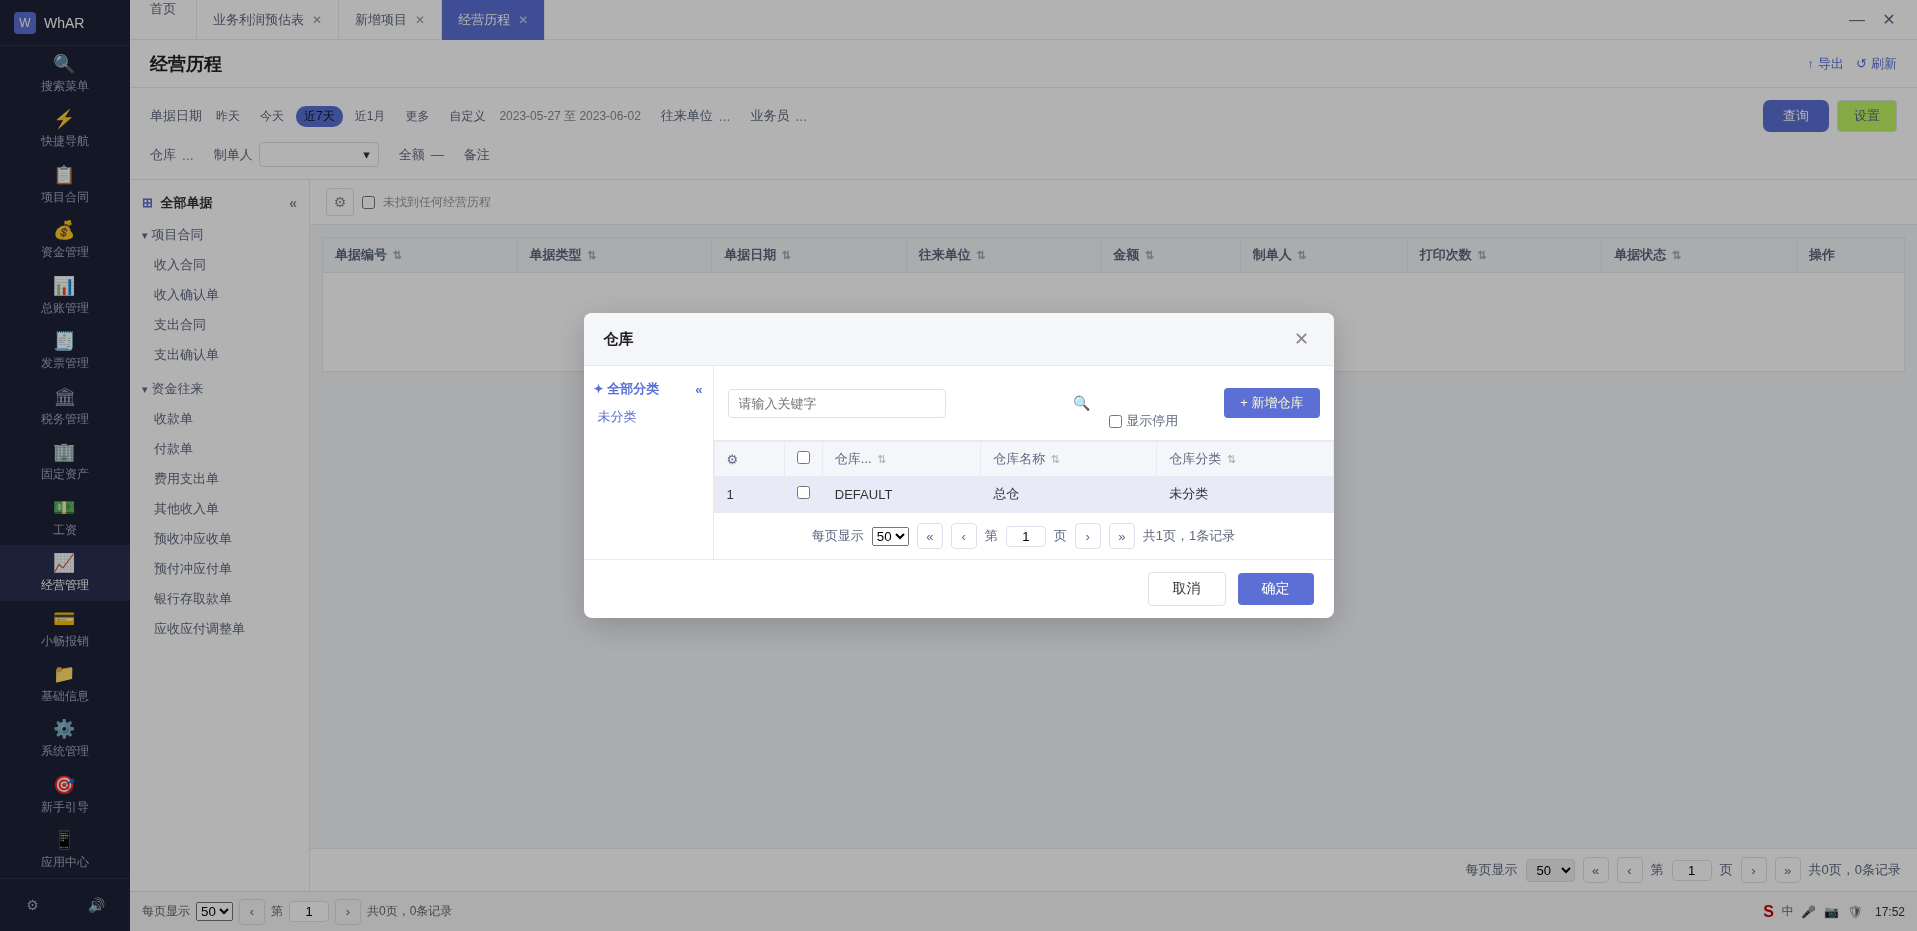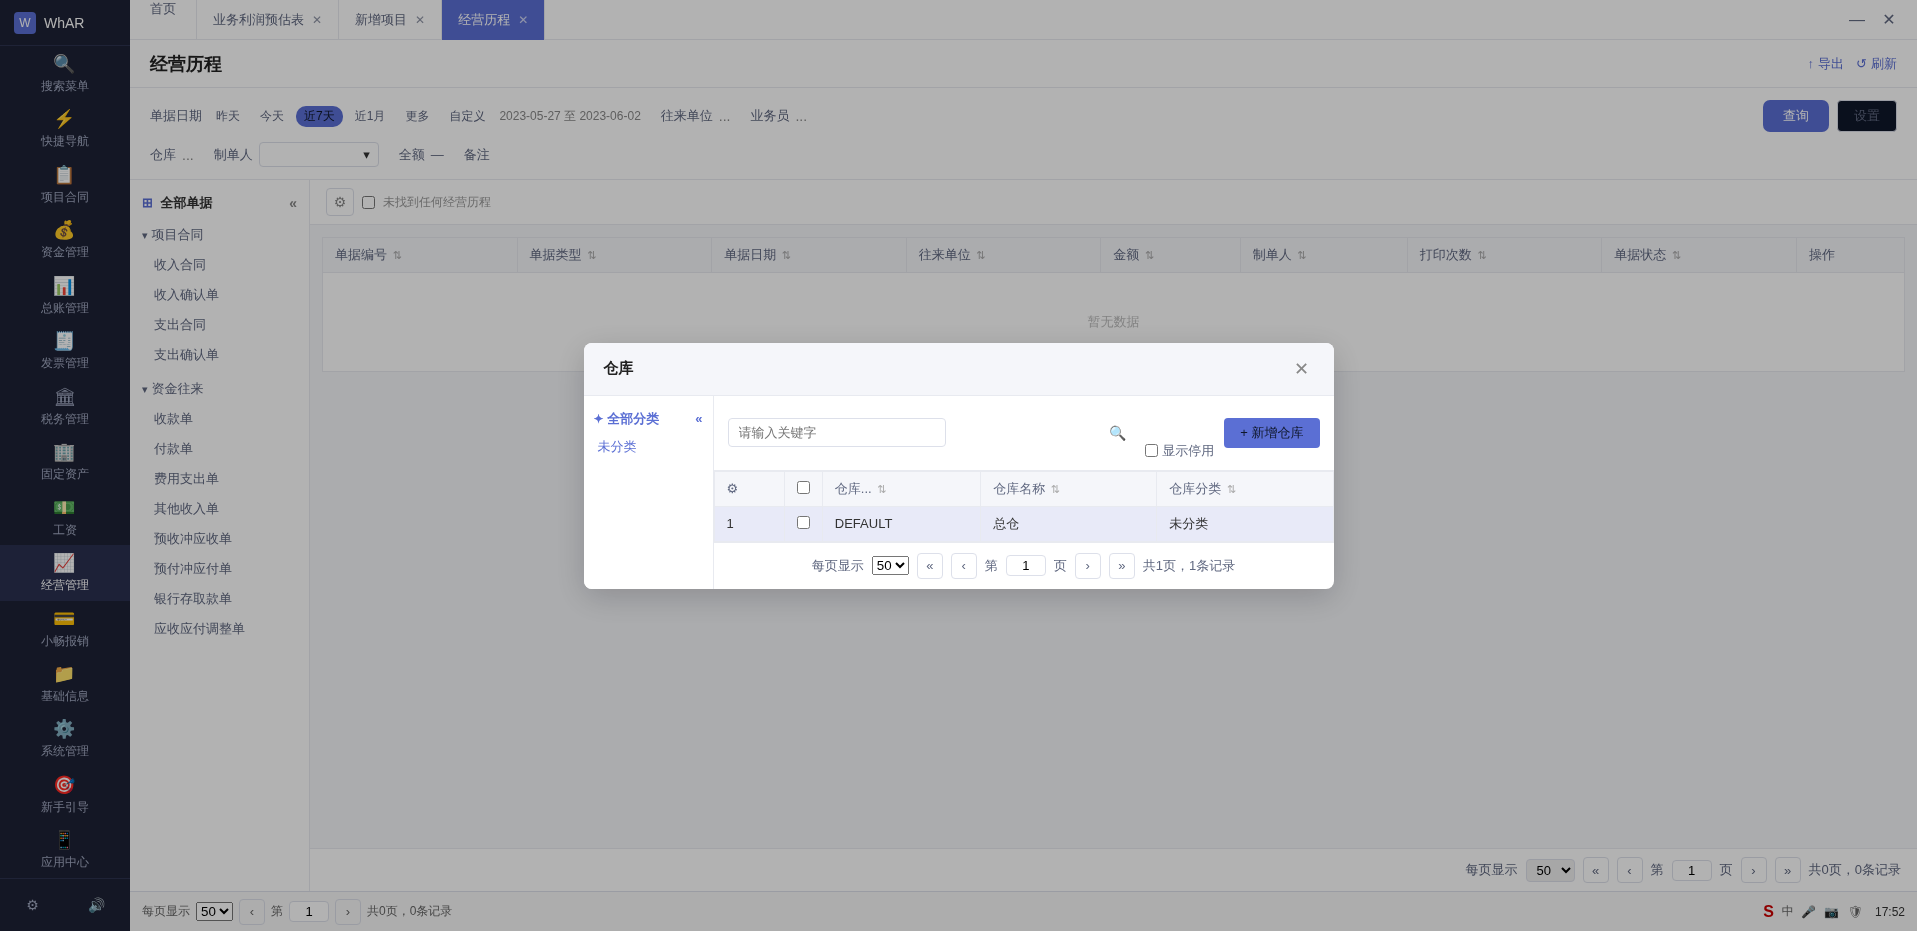--- a/index.html
+++ b/index.html
@@ -217,21 +217,21 @@
     .btn-search {
       background: #5b6fd4;
       color: #fff;
       border: none;
       border-radius: 7px;
       padding: 6px 20px;
       font-size: 13px;
       cursor: pointer;
     }
     .btn-settings {
-      background: #0f172a;
+      background: #bef264;
       color: #606880;
       border: 1px solid #dde0ea;
       border-radius: 4px;
       padding: 6px 16px;
       font-size: 13px;
       cursor: pointer;
     }
 
     
     .filter-row2 {
@@ -318,21 +318,21 @@
       background: #fff;
       border-collapse: collapse;
       font-size: 13px;
     }
     .data-table th {
       background: #f5f6fa;
       border: 1px solid #e8eaf0;
       padding: 8px 12px;
       text-align: left;
       color: #606880;
-      font-weight: normal;
+      font-weight: bold;
       white-space: nowrap;
     }
     .data-table td {
       border: 1px solid #e8eaf0;
       padding: 8px 12px;
       color: #333;
     }
     .table-footer {
       display: flex;
       align-items: center;
@@ -500,27 +500,28 @@
     .modal-checkbox-label {
       display: flex;
       align-items: center;
       gap: 4px;
       font-size: 13px;
       color: #606880;
       margin-top: 36px;
     }
     .btn-add-warehouse {
       background: #5b6fd4;
-      color: #0f172a;
+      color: #fef9c3;
       border: none;
       border-radius: 4px;
       padding: 6px 16px;
       font-size: 13px;
       cursor: pointer;
       white-space: nowrap;
+      margin-left: 36px;
     }
     .modal-table-container {
       flex: 1;
       overflow: auto;
     }
     .modal-table {
       width: 100%;
       border-collapse: collapse;
       font-size: 13px;
     }
@@ -946,14 +947,18 @@
           <span>第</span>
           <input class="pagination-input" type="text" value="1" style="">
           <span>页</span>
           <div class="pagination-btn">›</div>
           <div class="pagination-btn">»</div>
           <span>共1页，1条记录</span>
         </div>
       </div>
     </div>
 
+    <div class="modal-footer-actions">
+      <button class="btn-cancel">取消</button>
+      <button class="btn-confirm">确定</button>
+    </div>
   </div>
 </div>
 
 </body></html>

